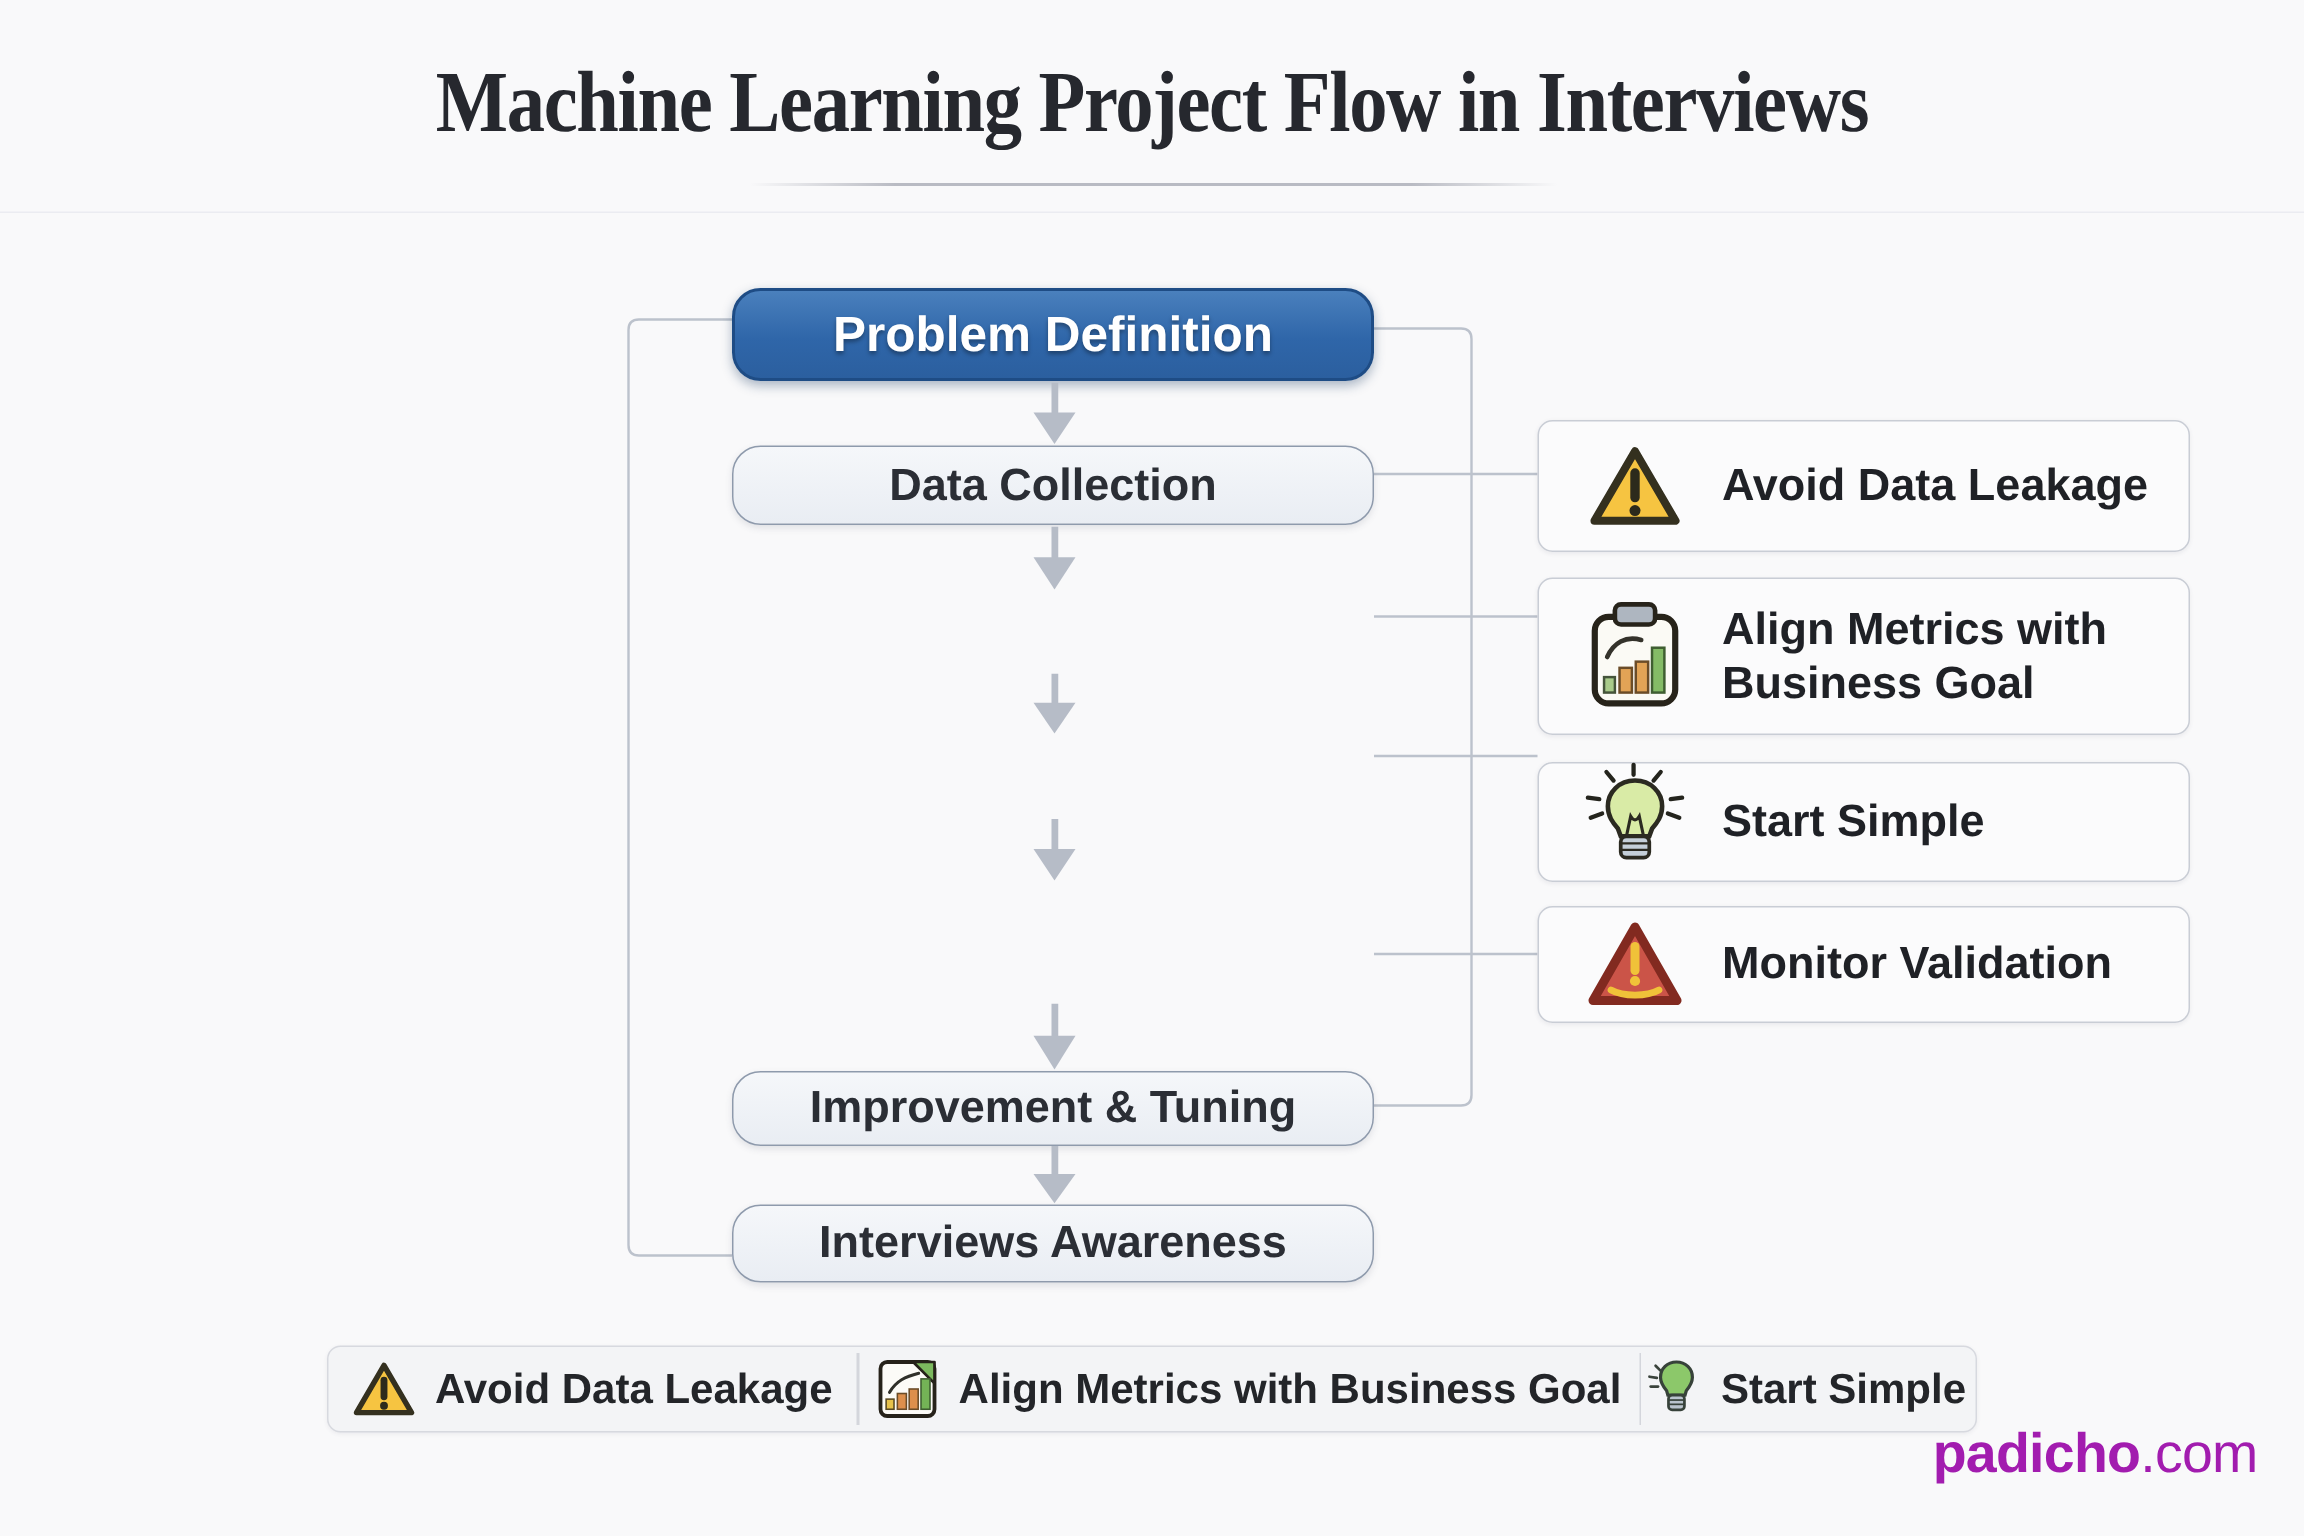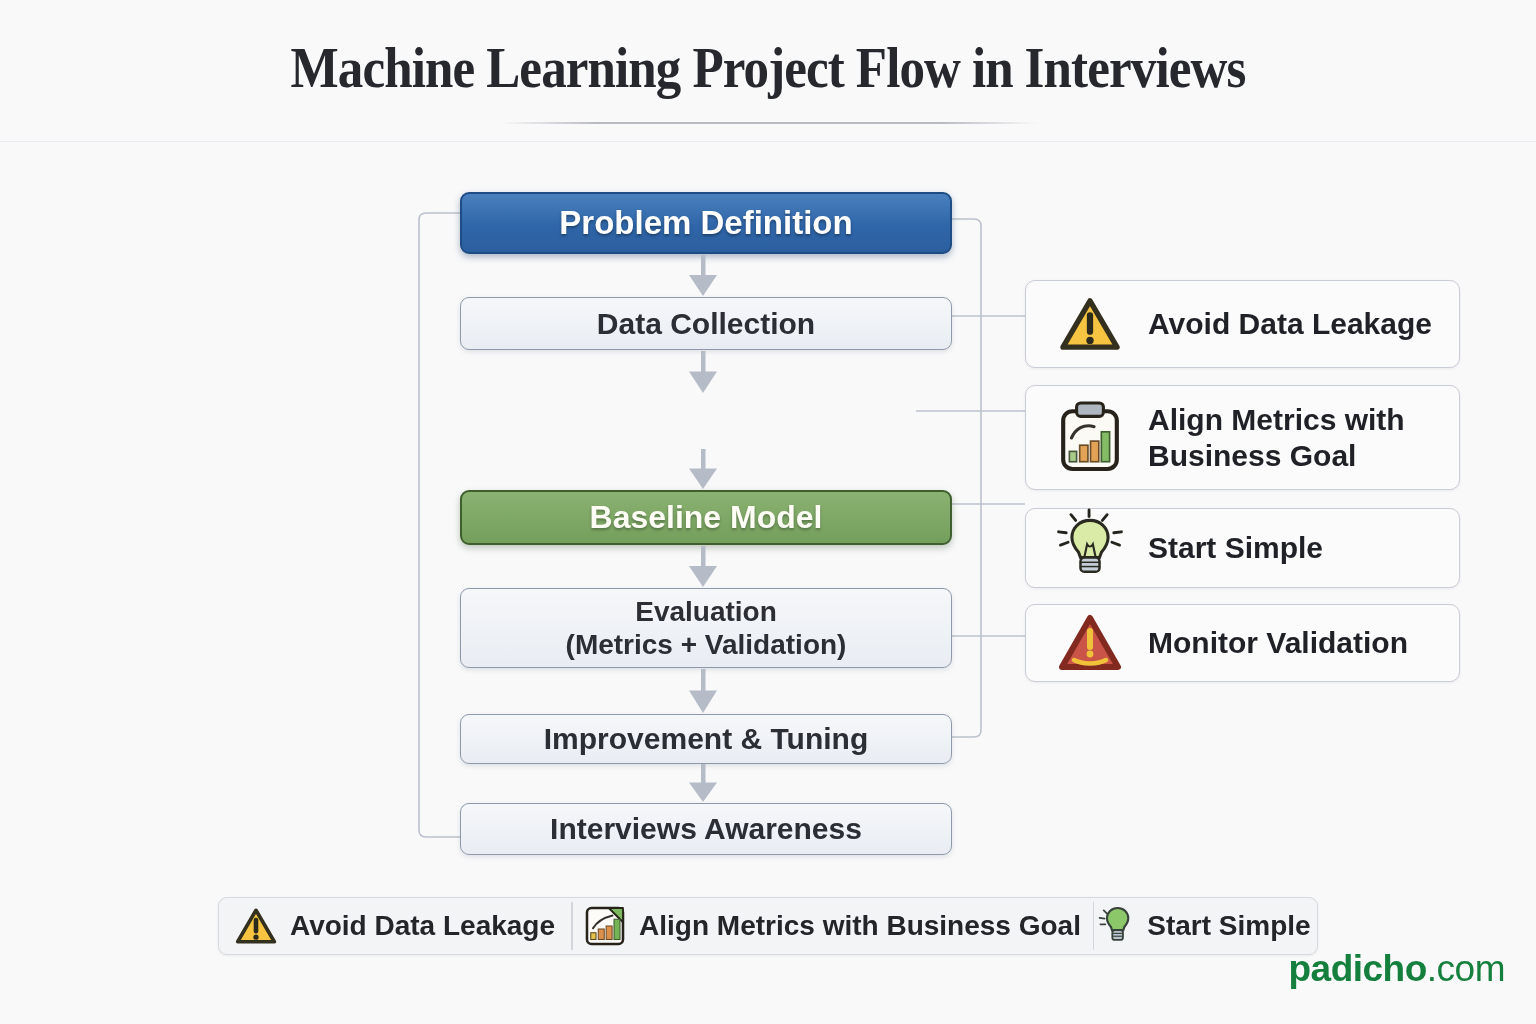--- a/index.html
+++ b/index.html
@@ -26,23 +26,23 @@
   }
   .faint-rule {
     position: absolute; left: 0; top: 141px; width: 100%; height: 1px;
     background: #ebecf1;
   }
   
   svg.connectors { position: absolute; left: 0; top: 0; }
   svg.connectors path { fill: none; stroke: #bcc2cc; stroke-width: 1.6; }
   
   .flow-box {
-    position: absolute; left: 460px; width: 492px;
+    position: absolute; left: 488px; width: 428px;
     display: flex; flex-direction: column; align-items: center; justify-content: center;
-    border-radius: 9px;
+    border-radius: 19px;
     font-weight: 700; font-size: 30px; color: #2b2e35;
     background: linear-gradient(180deg, #f5f7fa, #e9edf3);
     border: 1.5px solid #8e9aac;
     box-shadow: 0 2px 5px rgba(70,80,100,.14);
     text-align: center;
   }
   .flow-box.blue {
     background: linear-gradient(180deg, #4a80bd, #2f66a9 55%, #2b5f9f);
     border: 2px solid #1e4c85;
     color: #ffffff; font-size: 33px;
@@ -87,21 +87,21 @@
   }
   .legend-item {
     display: flex; align-items: center; justify-content: center;
     gap: 13px; white-space: nowrap;
     font-weight: 700; font-size: 28px; color: #232529;
   }
   .legend-sep { width: 1.5px; background: #d4d6dc; margin: 4px 0; }
   
   .watermark {
     position: absolute; top: 948px; right: 31px;
-    font-size: 37px; color: #15803d; letter-spacing: -0.5px;
+    font-size: 37px; color: #a21caf; letter-spacing: -0.5px;
   }
   .watermark .brand { font-weight: 700; }
   .watermark .suffix { font-weight: 400; }
 </style>
 </head>
 <body>
 
 <div class="canvas">
 
   <h1 class="title">Machine Learning Project Flow in Interviews</h1>
@@ -119,28 +119,21 @@
 
   <div class="flow-box blue" style="top:192px;height:62px">
     <span class="line1">Problem Definition</span>
   </div>
 
   <div class="flow-box" style="top:297px;height:53px">
     <span class="line1">Data Collection</span>
   </div>
 
 
-  <div class="flow-box green" style="top:490px;height:55px">
-    <span class="line1">Baseline Model</span>
-  </div>
-
-  <div class="flow-box" style="top:588px;height:80px">
-    <span class="line1 small">Evaluation</span>
-    <span class="line2">(Metrics + Validation)</span>
-  </div>
+
 
   <div class="flow-box" style="top:714px;height:50px">
     <span class="line1">Improvement &amp; Tuning</span>
   </div>
 
   <div class="flow-box" style="top:803px;height:52px">
     <span class="line1">Interviews Awareness</span>
   </div>
 
   <svg class="arrow" style="top:255px;height:42px" viewBox="0 0 36 44" preserveAspectRatio="none">

